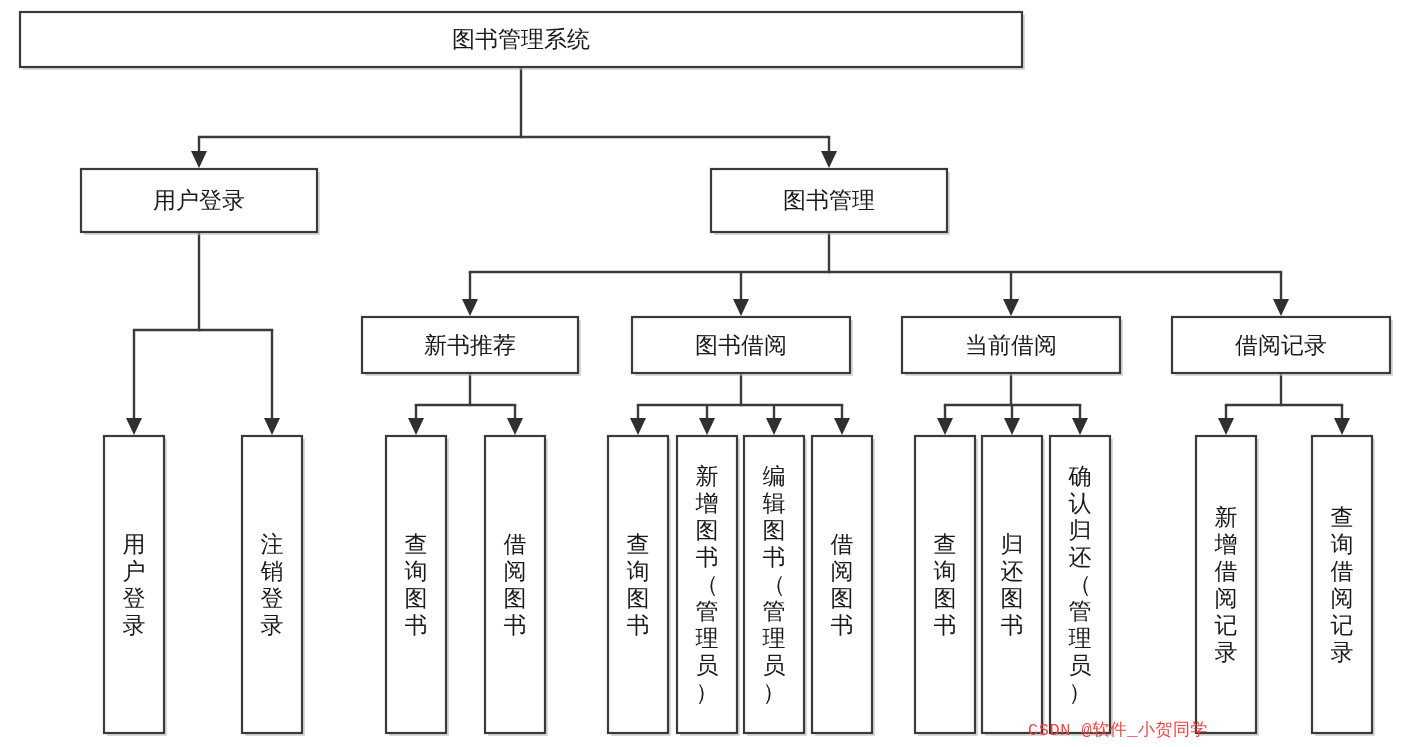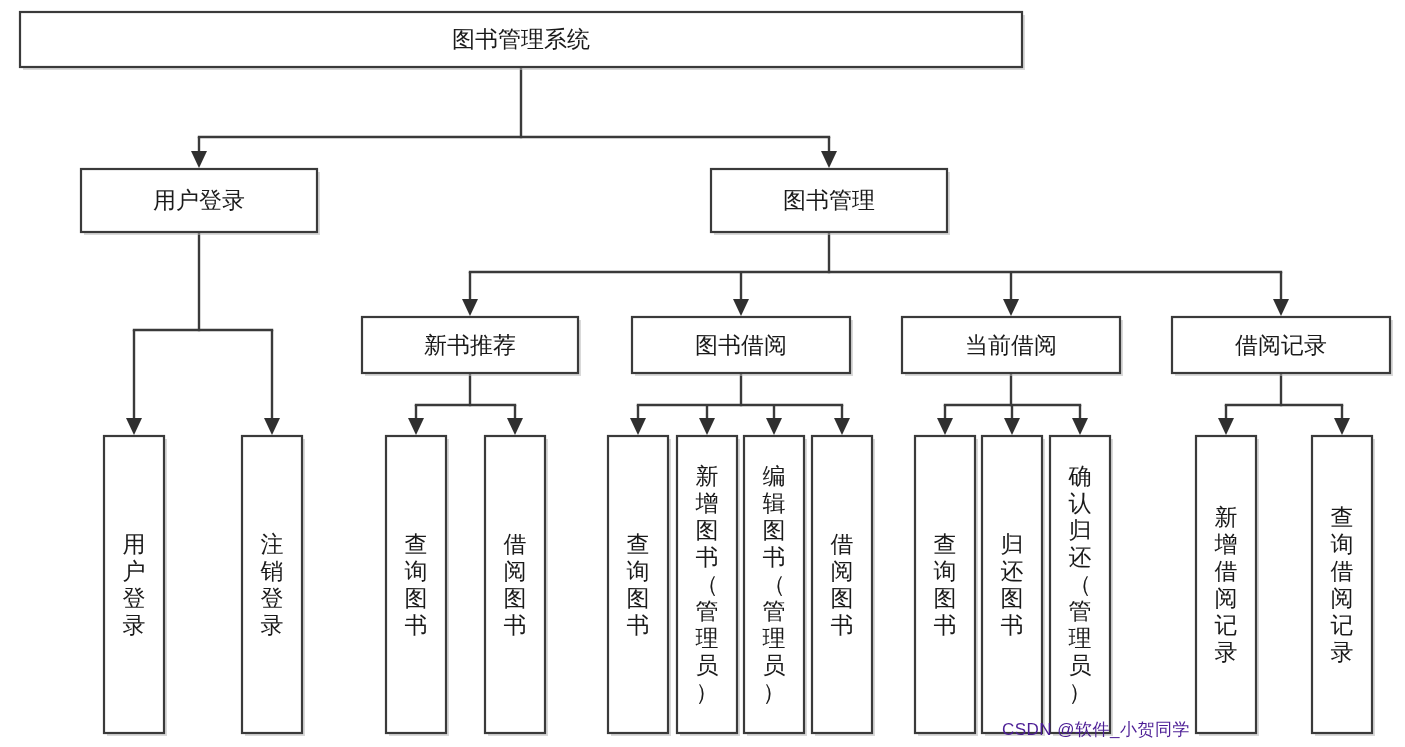--- a/index.html
+++ b/index.html
@@ -57,25 +57,25 @@
     dominant-baseline: middle;
   }
   .node-label-vertical {
     fill: #1a1a1a;
     font-family: "DejaVu Sans", "Liberation Sans", sans-serif;
     font-size: 23px;
     text-anchor: middle;
   }
   .watermark {
     position: absolute;
-    right: 26px;
+    right: 8px;
     bottom: 6px;
-    color: #4c1d95;
+    color: #ef4444;
     font-size: 17px;
-    font-family: Liberation Sans, sans-serif;
+    font-family: Liberation Mono, monospace;
     letter-spacing: 0.5px;
     white-space: nowrap;
     user-select: none;
   }
 </style>
 </head>
 <body>
 
 <div id="diagram-root">
   <svg id="tree-svg" viewBox="0 0 1405 747" xmlns="http://www.w3.org/2000/svg">

